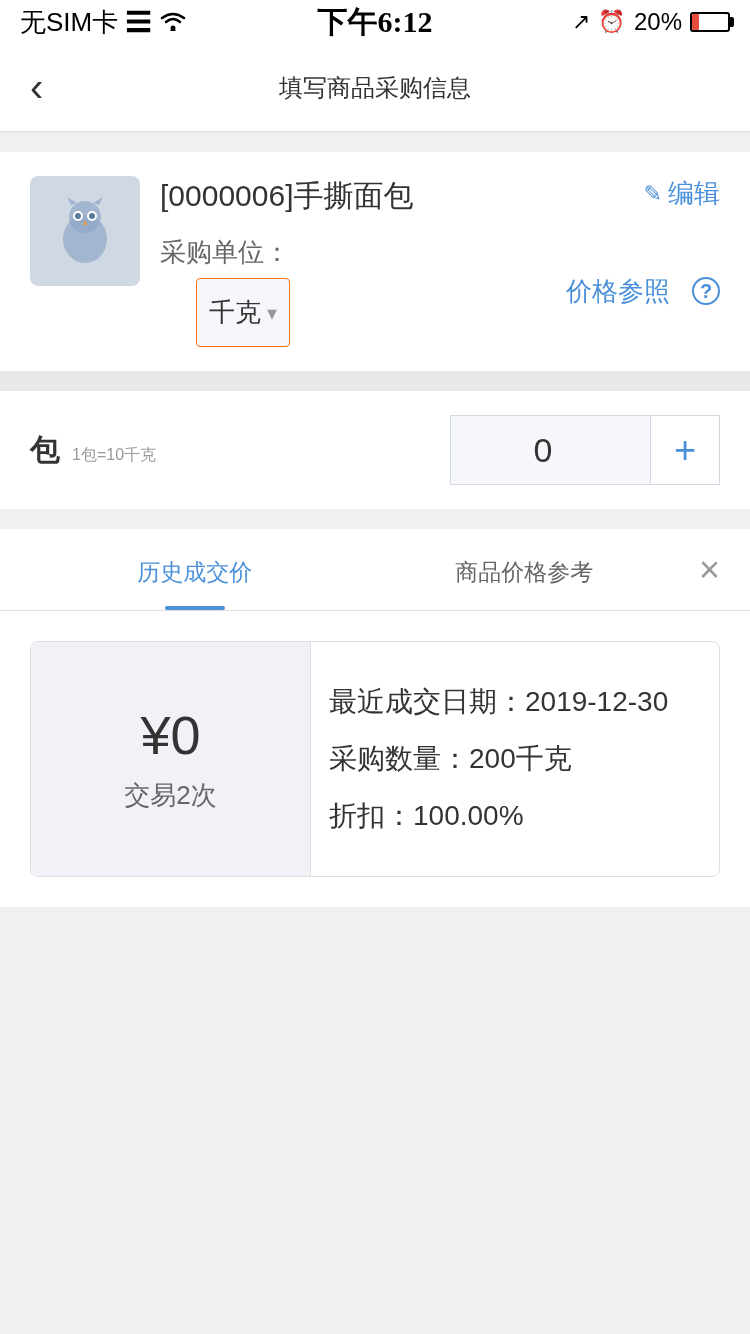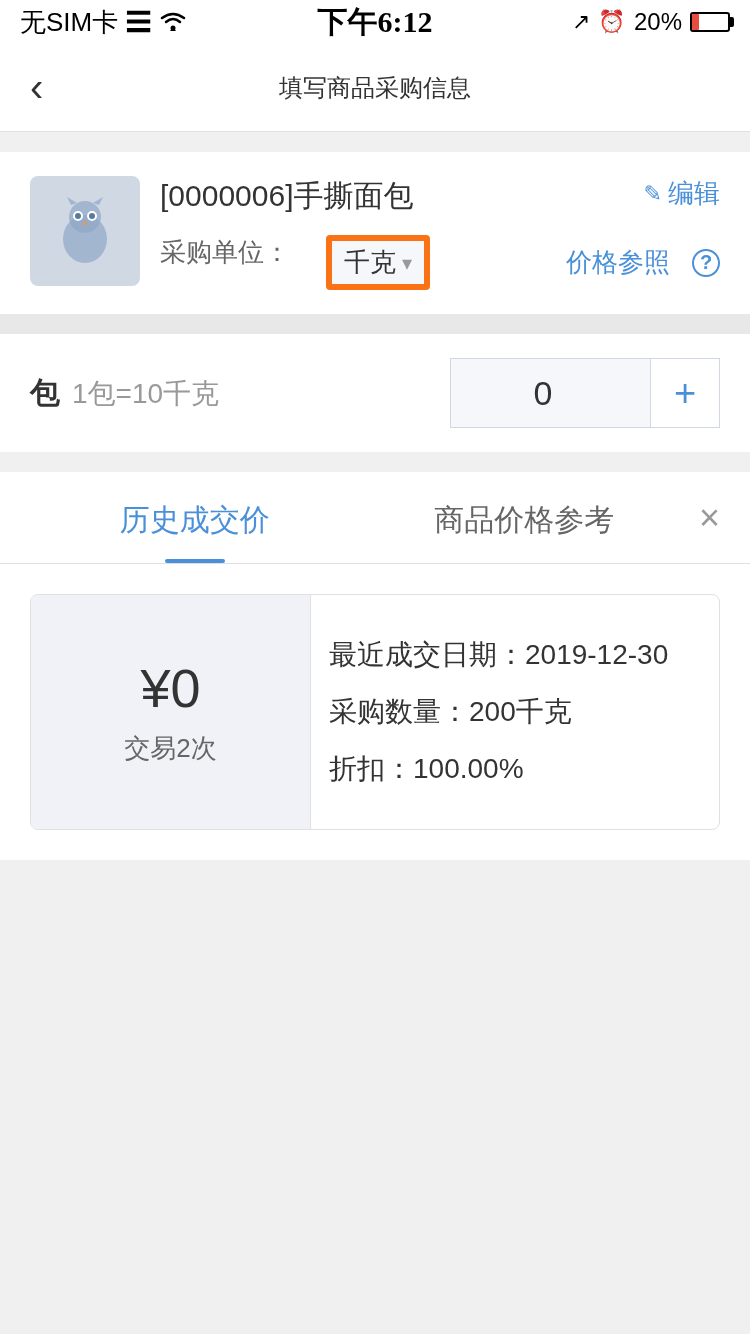--- a/index.html
+++ b/index.html
@@ -143,23 +143,23 @@
       justify-content: space-between;
       align-items: center;
     }
     .unit-label {
       font-size: 26px;
       color: #666;
     }
     .unit-select {
       display: inline-flex;
       align-items: center;
-      border: 6px solid #f97316;
+      border: 1px solid #f97316;
       border-radius: 4px;
-      padding: 4px 12px;
+      padding: 16px 12px;
       font-size: 26px;
       color: #333;
       gap: 6px;
       background: #f5f7fa;
       margin-left: 28px;
     }
     .price-ref {
       display: flex;
       align-items: center;
       gap: 22px;
@@ -197,21 +197,21 @@
       display: flex;
       align-items: baseline;
       gap: 12px;
     }
     .quantity-unit-main {
       font-size: 30px;
       font-weight: 600;
       color: #333;
     }
     .quantity-unit-sub {
-      font-size: 28px;
+      font-size: 16px;
       color: #999;
     }
     .quantity-input-area {
       display: flex;
       align-items: center;
       gap: 0;
     }
     .quantity-input {
       width: 200px;
       height: 70px;
@@ -245,21 +245,21 @@
       display: flex;
       align-items: center;
       border-bottom: 1px solid #e0e0e0;
       padding: 0 30px;
       position: relative;
     }
     .tab-item {
       flex: 1;
       text-align: center;
       padding: 28px 0 22px;
-      font-size: 30px;
+      font-size: 23px;
       color: #666;
       cursor: pointer;
       position: relative;
     }
     .tab-item.active {
       color: #4a90d9;
       font-weight: 500;
     }
     .tab-item.active::after {
       content: '';
@@ -385,21 +385,21 @@
   </div>
   <div class="product-info">
     <div class="product-header">
       <div class="product-name">[0000006]手撕面包</div>
       <div class="edit-btn">
         <span style="font-size:22px;">✎</span>
         <span>编辑</span>
       </div>
     </div>
     <div class="product-unit-row">
-      <div style="display:flex;align-items:flex-start;gap:8px;">
+      <div style="display:flex;align-items:flex-end;gap:8px;flex-direction:column;">
         <span class="unit-label">采购单位：</span>
         <div class="unit-select">
           <span>千克</span>
           <span style="color:#999;font-size:20px;">▾</span>
         </div>
       </div>
       <div class="price-ref">
         <span>价格参照</span>
         <div class="price-ref-icon">?</div>
       </div>

